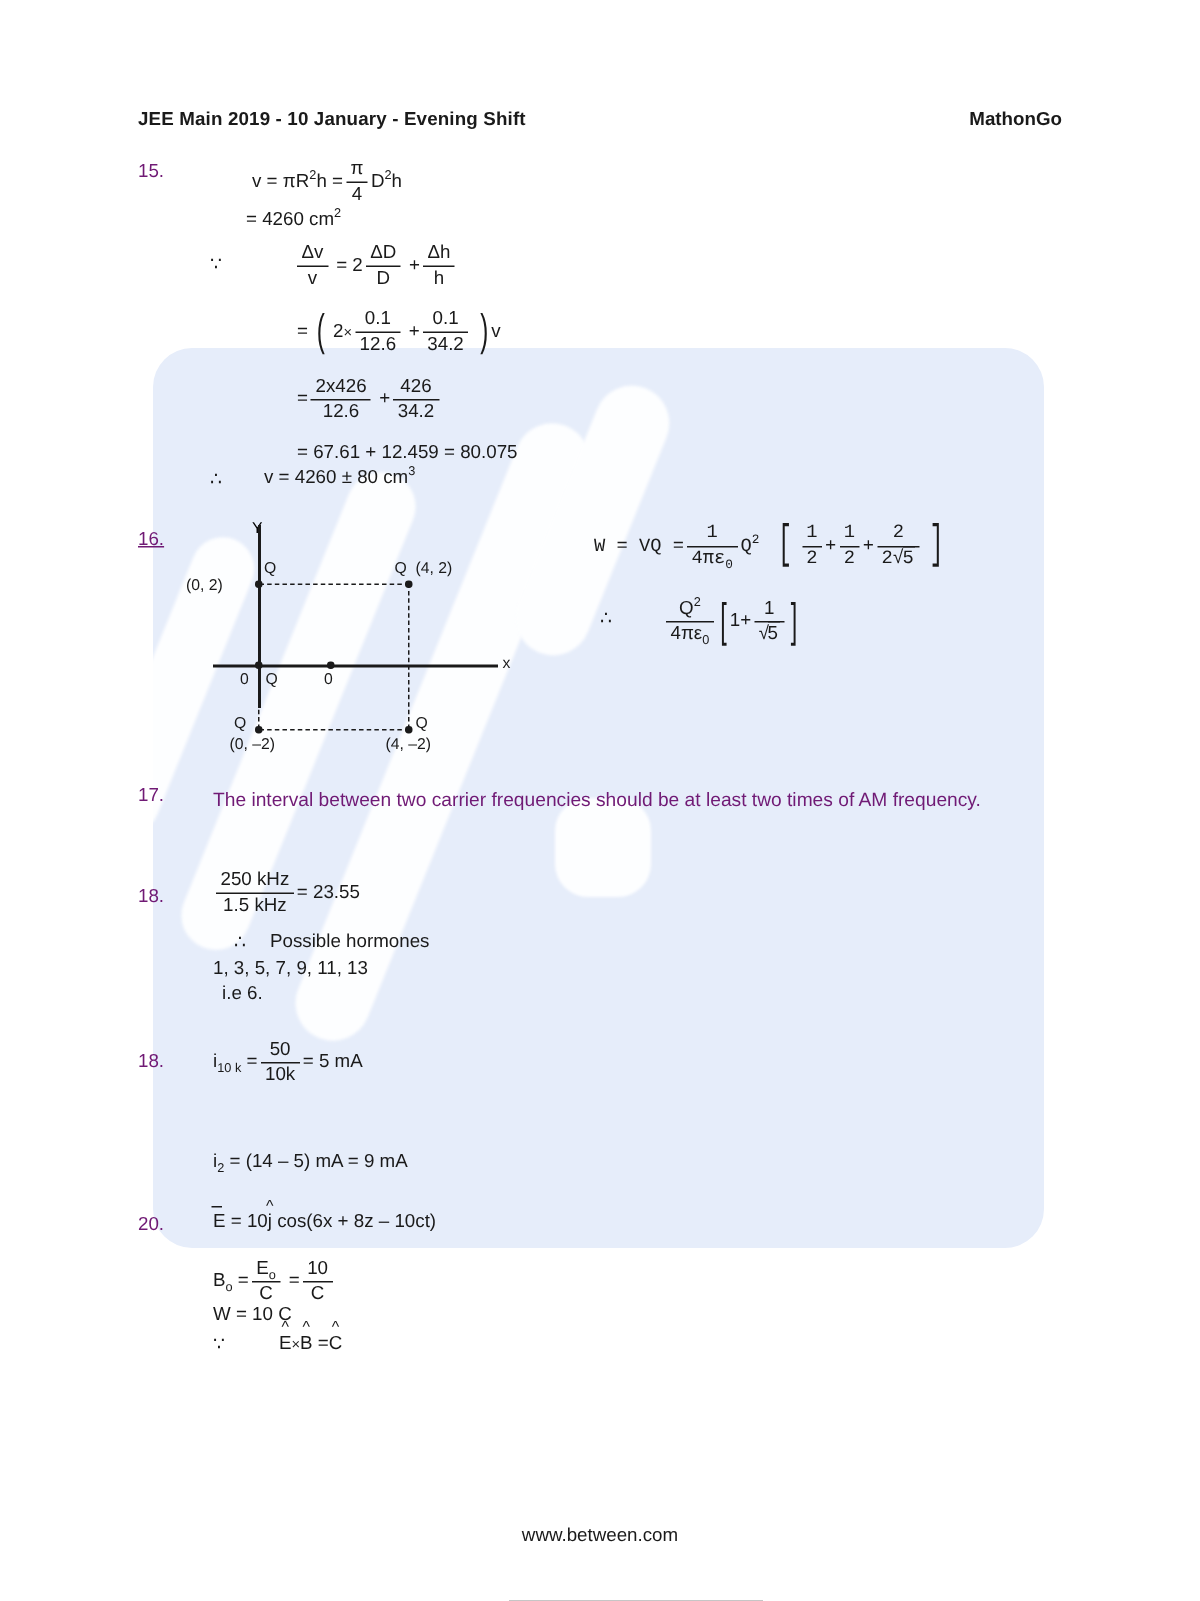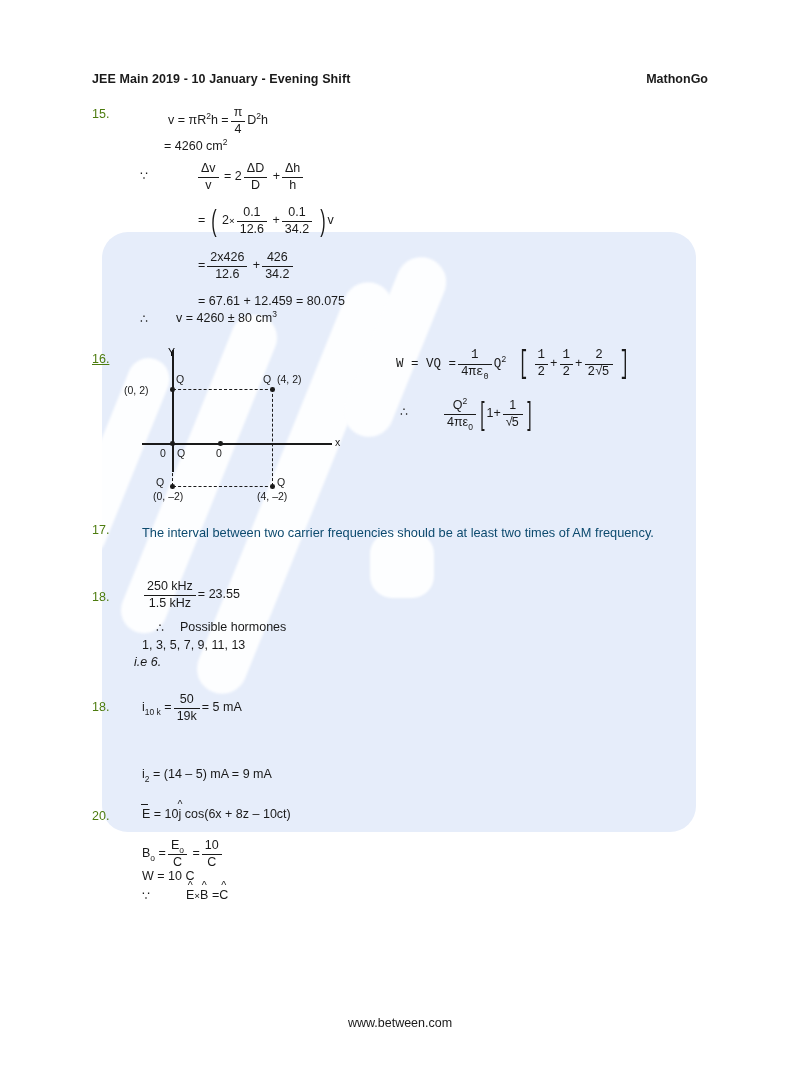--- a/index.html
+++ b/index.html
@@ -20,23 +20,23 @@
   .wm{position:absolute;left:0;top:0;width:594px;height:600px;}
   .wm i{position:absolute;display:block;background:#fdfeff;border-radius:40px;
         transform:rotate(22deg);transform-origin:center;filter:blur(1.2px);}
   .wm .b1{left:-6px;  top:120px; width:42px;  height:210px;}
   .wm .b2{left:74px;  top:72px;  width:46px;  height:340px;}
   .wm .b3{left:168px; top:36px;  width:50px;  height:440px;}
   .wm .b4{left:268px; top:20px;  width:50px;  height:190px;}
   .wm .dot{left:268px;top:300px;width:64px;height:66px;border-radius:22px;transform:rotate(0deg);}
   
   .content{position:absolute;left:0;top:0;width:800px;height:1067px;}
-  .qnum{position:absolute;font-size:12.5px;color:#4d7c0f;}
+  .qnum{position:absolute;font-size:12.5px;color:#701a75;}
   .line{position:absolute;font-size:12.5px;color:#1a1a1a;white-space:nowrap;}
-  .para{position:absolute;font-size:12.8px;color:#0c4a6e;line-height:19px;
+  .para{position:absolute;font-size:12.8px;color:#701a75;line-height:19px;
         text-align:justify;text-justify:inter-word;}
   
   .frac{display:inline-block;vertical-align:middle;text-align:center;margin:0 2px;}
   .frac > .nu{display:block;padding:0 3px;border-bottom:1.2px solid #1a1a1a;line-height:1.25;}
   .frac > .de{display:block;padding:0 3px;line-height:1.25;}
   .sml{font-size:.78em;}
   sup{font-size:.68em;vertical-align:super;line-height:0;}
   sub{font-size:.68em;vertical-align:sub;line-height:0;}
   .big-par{display:inline-block;font-size:2.35em;font-weight:300;vertical-align:middle;
            transform:scaleX(.55);line-height:.55;}
@@ -170,26 +170,26 @@
     <div class="qnum" style="left:92px;top:523px;">17.</div>
     <div class="para" style="left:142px;top:523px;width:566px;">The interval between two carrier frequencies should be at least two times of AM frequency.</div>
 
     <div class="qnum" style="left:92px;top:590px;">18.</div>
     <div class="line" style="left:142px;top:579px;">
       <span class="frac"><span class="nu">250 kHz</span><span class="de">1.5 kHz</span></span><span>= 23.55</span>
     </div>
     <div class="line" style="left:156px;top:620px;">∴</div>
     <div class="line" style="left:180px;top:620px;">Possible hormones</div>
     <div class="line" style="left:142px;top:638px;">1, 3, 5, 7, 9, 11, 13</div>
-    <div class="line" style="left:134px;top:655px;font-style:italic;">i.e 6.</div>
+    <div class="line" style="left:148px;top:655px;">i.e 6.</div>
 
     <div class="qnum" style="left:92px;top:700px;">18.</div>
     <div class="line" style="left:142px;top:692px;">
       <span>i</span><sub>10 k</sub>
-      <span>=</span><span class="frac"><span class="nu">50</span><span class="de">19k</span></span><span>= 5 mA</span>
+      <span>=</span><span class="frac"><span class="nu">50</span><span class="de">10k</span></span><span>= 5 mA</span>
     </div>
     <div class="line" style="left:142px;top:767px;">
       <span>i</span><sub>2</sub>
       <span>= (14 – 5) mA  = 9 mA</span>
     </div>
 
     <div class="qnum" style="left:92px;top:809px;">20.</div>
     <div class="line" style="left:142px;top:807px;">
       <span class="vecbar">E</span>
       <span>= 10</span><span class="hat">j</span>

